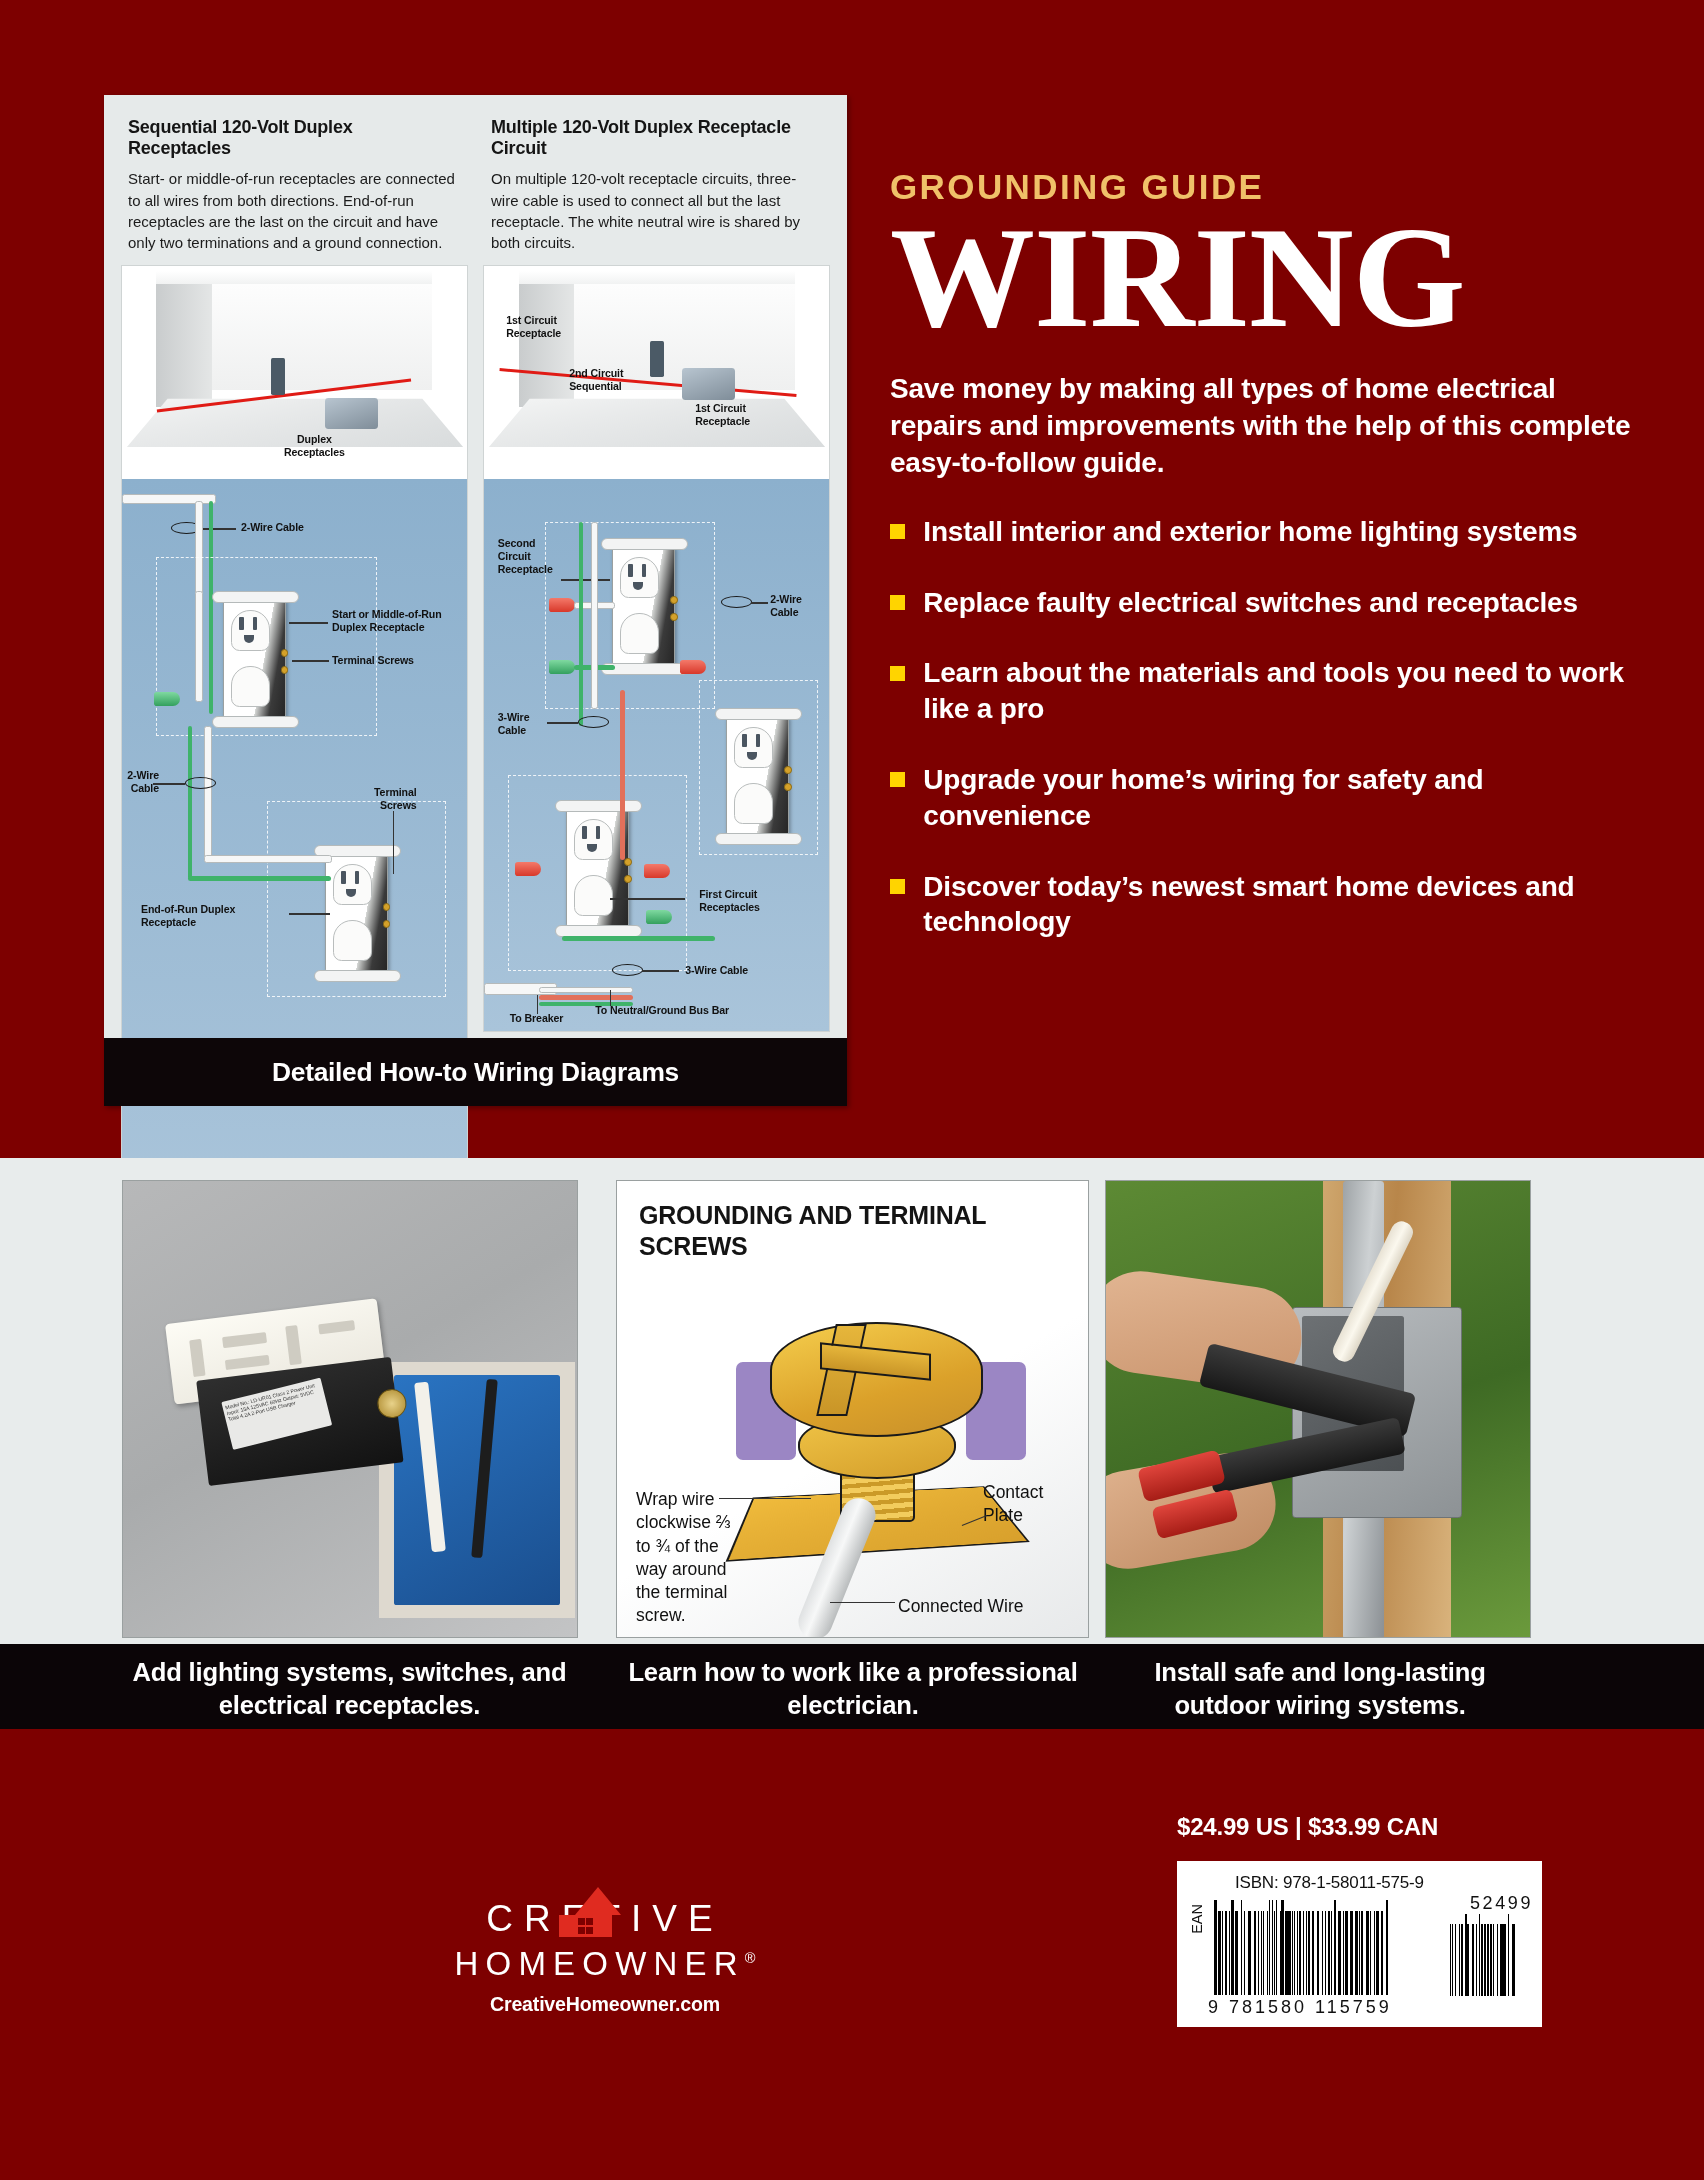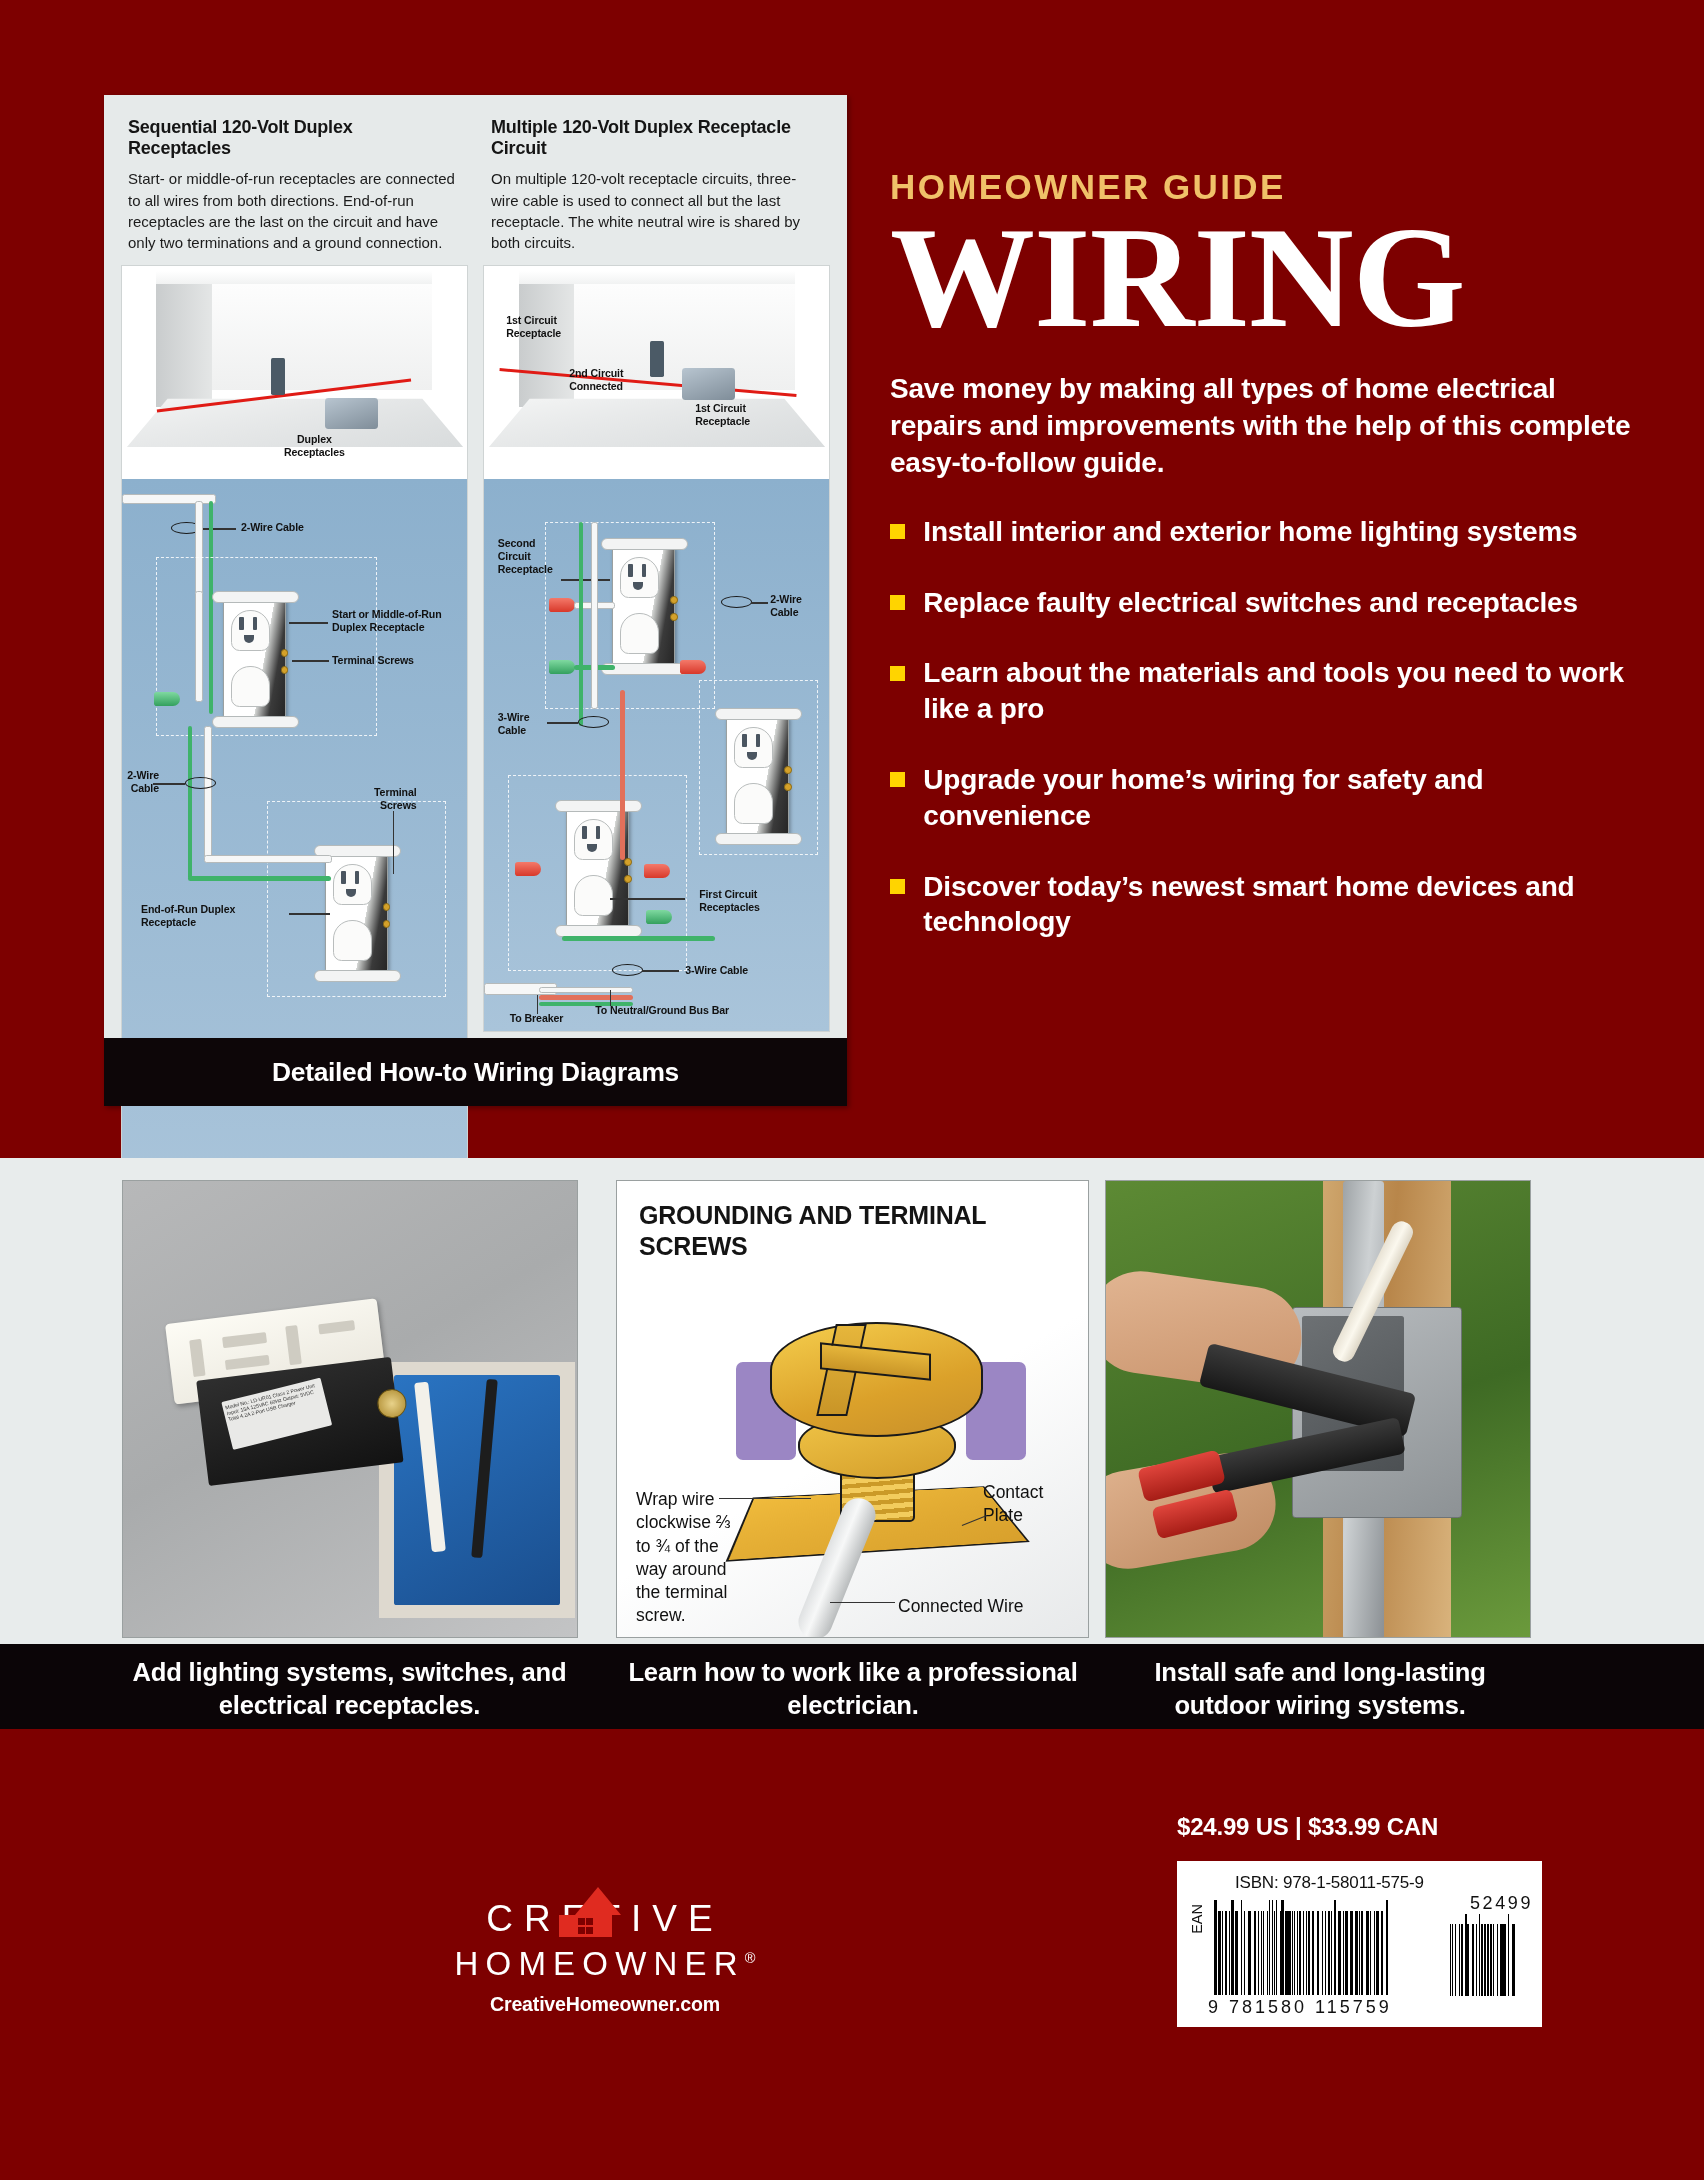--- a/index.html
+++ b/index.html
@@ -476,21 +476,21 @@
           <div class="room-wall-back"></div>
           <div class="room-wall-side"></div>
           <div class="room-floor"></div>
           <div class="red-run" style="left:15.3px;top:115px;width:298px;transform:rotate(5deg);"></div>
           <div style="position:absolute;left:166px;top:75px;width:13.6px;height:36px;background:#4b5a66;border-radius:1.7px;"></div>
           <div style="position:absolute;left:198px;top:102px;width:53px;height:32px;background:linear-gradient(160deg,#b8c5d0,#7f8d99);border-radius:3.4px;"></div>
         </div>
         <div class="lbl" style="left:22px;top:48px;">1st Circuit
 Receptacle</div>
         <div class="lbl" style="left:85px;top:101px;">2nd Circuit
-Connected</div>
+Sequential</div>
         <div class="lbl" style="left:211px;top:136px;">1st Circuit
 Receptacle</div>
 
         <div class="dashbox" style="left:61px;top:256px;width:170px;height:187px;"></div>
         <div class="recep" style="left:128px;top:281px;">
           <div class="strap t"></div>
           <div class="strap b"></div>
           <div class="slot" style="left:15.3px;top:15.3px;"></div>
           <div class="slot" style="left:29px;top:15.3px;"></div>
           <div class="gnd" style="left:19.6px;top:34px;"></div>
@@ -571,21 +571,21 @@
         <div class="lbl" style="left:111px;top:738px;">To Neutral/Ground Bus Bar</div>
       </div>
     </div>
 
     <div class="banner">
       <span class="banner-text">Detailed How-to Wiring Diagrams</span>
     </div>
   </div>
 
   <div class="mkt">
-    <div class="kicker">HOMEOWNER GUIDE</div>
+    <div class="kicker">GROUNDING GUIDE</div>
     <div class="booktitle">WIRING</div>
     <div class="blurb">Save money by making all types of home electrical repairs and improvements with the help of this complete easy-to-follow guide.</div>
 
     <div class="feat-list">
       <div class="feat">
         <span class="bullet"></span>
         <span class="feat-text">Install interior and exterior home lighting systems</span>
       </div>
       <div class="feat">
         <span class="bullet"></span>

